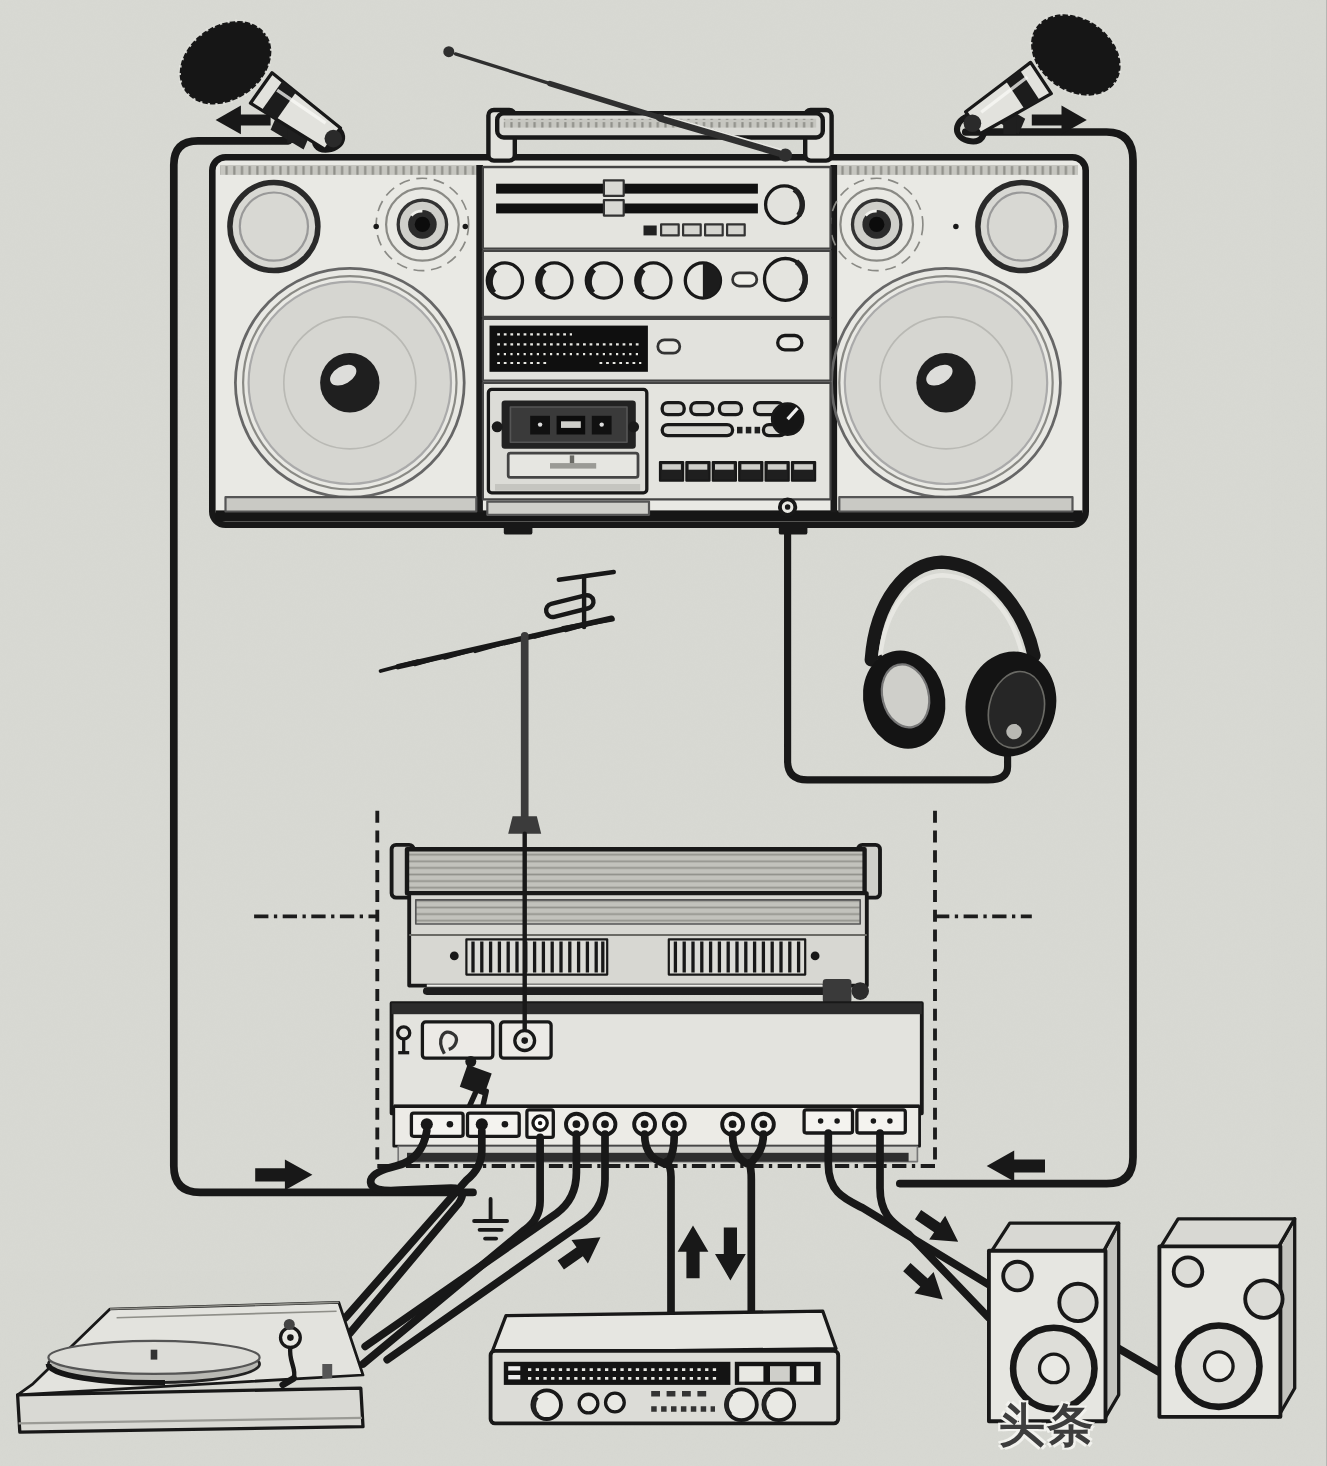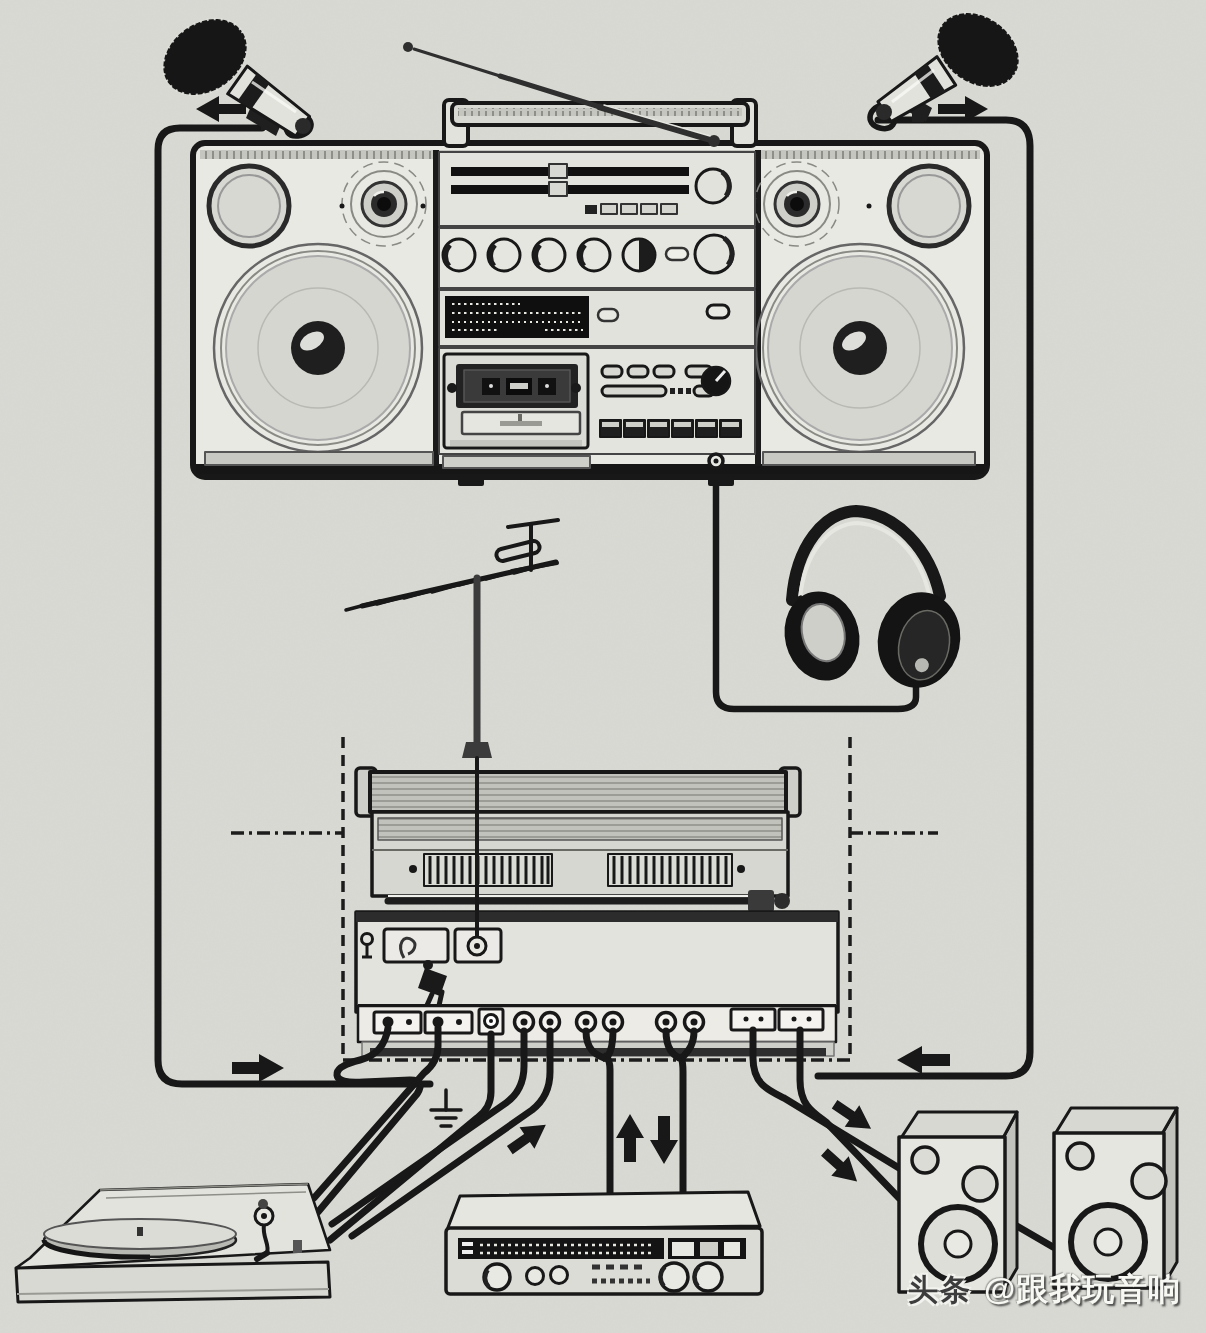--- a/index.html
+++ b/index.html
@@ -14,21 +14,21 @@
   .watermark{
     position:absolute;
     left:908px;top:1268px;
     display:flex;align-items:baseline;gap:12px;
     white-space:nowrap;
     font-family:"Liberation Sans", sans-serif;
     font-weight:bold;
     pointer-events:none;
   }
   .watermark .brand{
-    font-size:30px;
+    font-size:42px;
     color:var(--wm-brand,#3d3d3d);
     text-shadow:-2px -2px 0 #f2f2ee, 2px -2px 0 #f2f2ee, -2px 2px 0 #f2f2ee, 2px 2px 0 #f2f2ee;
     letter-spacing:2px;
   }
   .watermark .handle{
     font-size:32px;
     color:var(--wm-handle,#f7f7f3);
     text-shadow:2px 2px 2px rgba(40,40,40,.8), -1px -1px 1px rgba(40,40,40,.35);
     letter-spacing:1px;
   }
@@ -506,15 +506,14 @@
     <rect x="1054" y="1133" width="110" height="155" fill="#e6e6e1" stroke="currentColor" stroke-width="3.5"></rect>
     <circle cx="1080" cy="1156" r="13" fill="#dcdcd7" stroke="currentColor" stroke-width="3.5"></circle>
     <circle cx="1149" cy="1181" r="17" fill="#dcdcd7" stroke="currentColor" stroke-width="3.5"></circle>
     <circle cx="1108" cy="1242" r="37" fill="#dedED9" stroke="currentColor" stroke-width="6"></circle>
     <circle cx="1108" cy="1242" r="13" fill="#e9e9e4" stroke="currentColor" stroke-width="3"></circle>
   </g>
 </svg>
 
 <div class="watermark">
   <span class="brand">头条</span>
-  <span class="handle">@跟我玩音响</span>
 </div>
 </div>
 
 </body></html>

